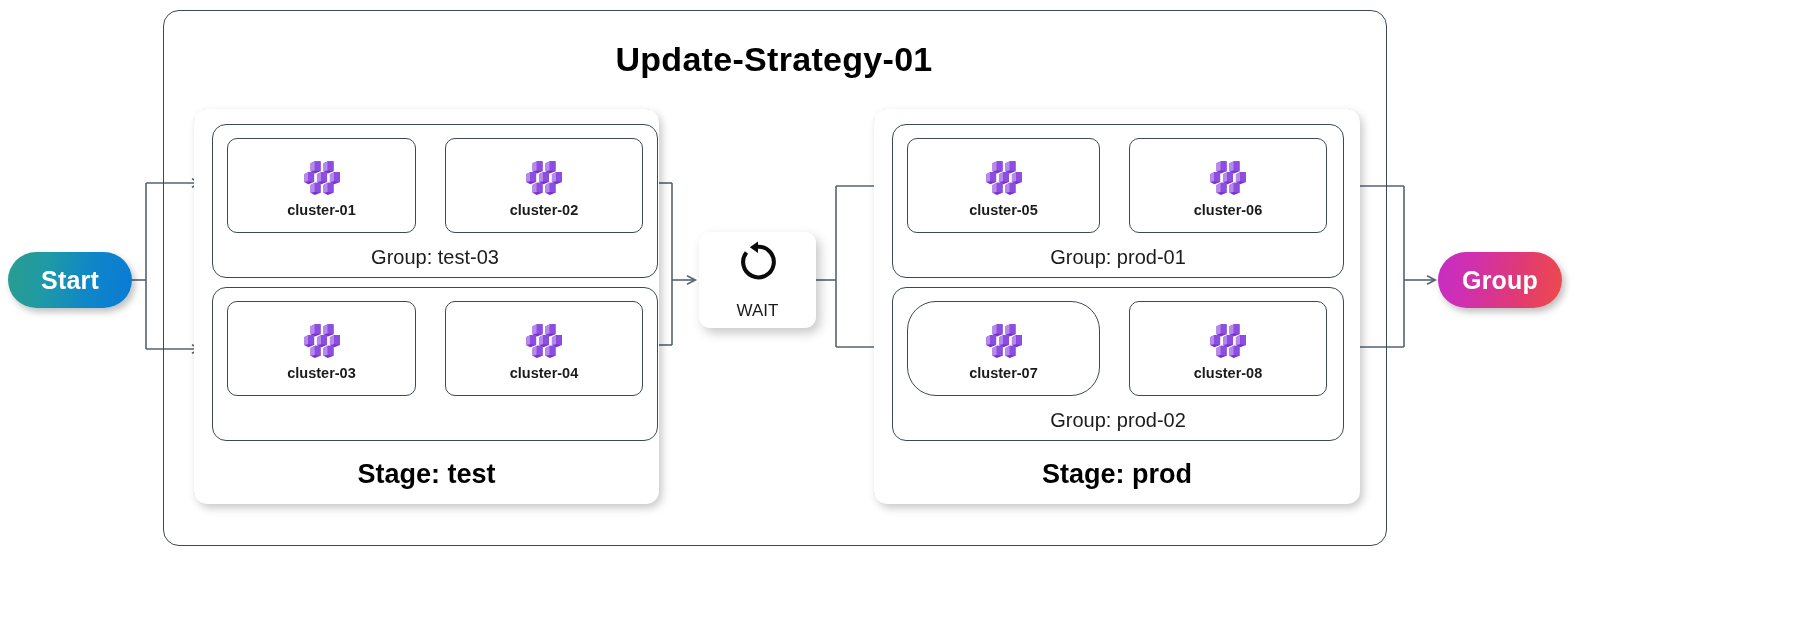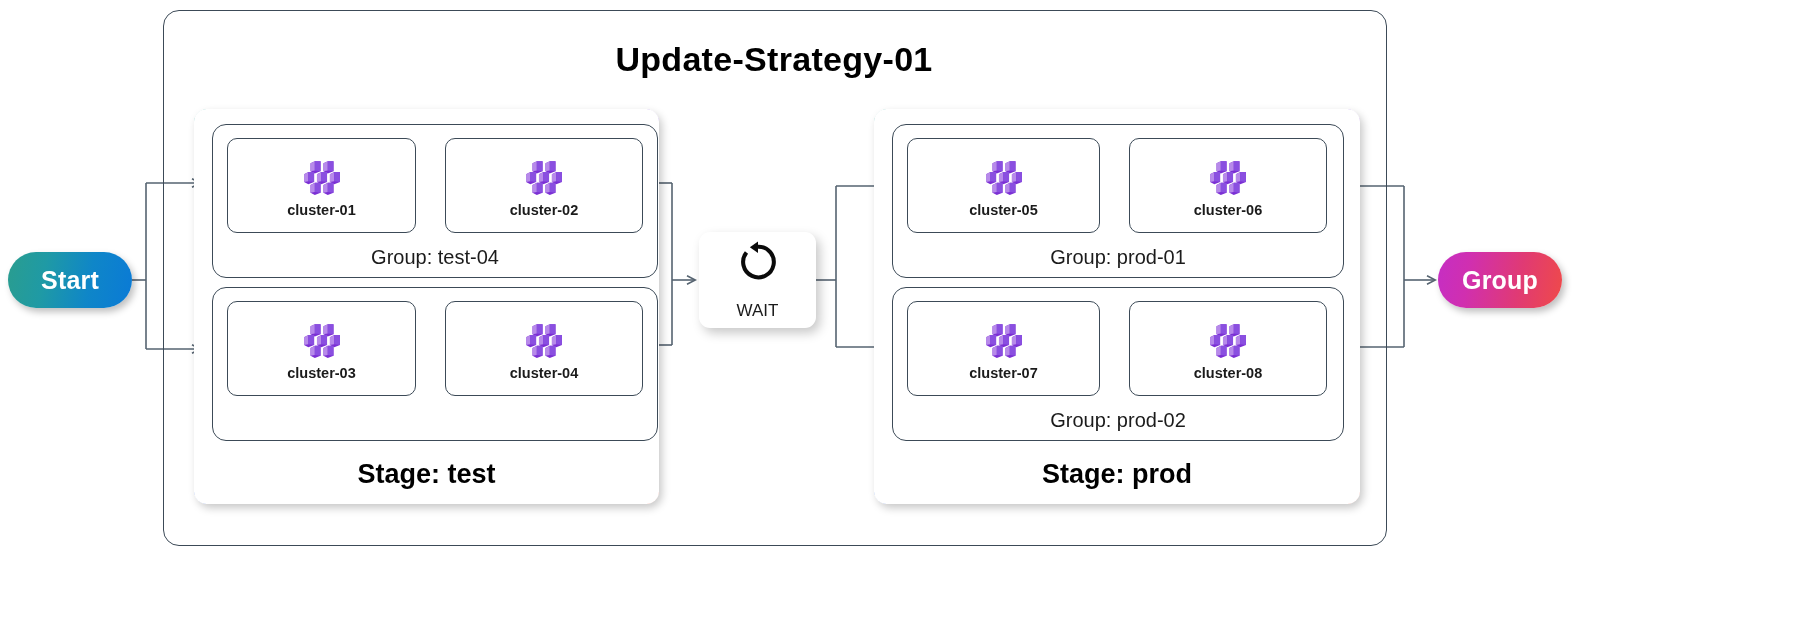--- a/index.html
+++ b/index.html
@@ -324,21 +324,21 @@
                 </g>
               <g transform="translate(34,40)">
                   <polygon points="0,3 6,0 14,0 14,14 6,17 0,14" fill="#7b2fd4"></polygon>
                   <polygon points="0,3 6,0 6,13 0,14" fill="#b78aea"></polygon>
                   <polygon points="6,0 14,0 14,14 6,13" fill="#8a4fe0"></polygon>
                 </g>
             </g>
           </svg>
           <span class="cluster-label">cluster-02</span>
         </div>
-        <div class="group-label">Group: test-04</div>
+        <div class="group-label">Group: test-03</div>
       </div>
 
       <div class="group" style="left:18px; top:178px; width:444px; height:152px;">
         <div class="cluster" style="left:14px; top:13px; width:187px; height:93px;">
           <svg class="cluster-icon" viewBox="0 0 64 64">
             <g>
               <g transform="translate(16,10)">
                   <polygon points="0,3 6,0 14,0 14,14 6,17 0,14" fill="#7b2fd4"></polygon>
                   <polygon points="0,3 6,0 6,13 0,14" fill="#b78aea"></polygon>
                   <polygon points="6,0 14,0 14,14 6,13" fill="#8a4fe0"></polygon>
@@ -518,21 +518,21 @@
                   <polygon points="6,0 14,0 14,14 6,13" fill="#8a4fe0"></polygon>
                 </g>
             </g>
           </svg>
           <span class="cluster-label">cluster-06</span>
         </div>
         <div class="group-label">Group: prod-01</div>
       </div>
 
       <div class="group" style="left:18px; top:178px; width:450px; height:152px;">
-        <div class="cluster" style="left:14px; top:13px; width:191px; height:93px;">
+        <div class="cluster" style="left:14px; top:13px; width:191px; height:93px;border-radius:29px;">
           <svg class="cluster-icon" viewBox="0 0 64 64">
             <g>
               <g transform="translate(16,10)">
                   <polygon points="0,3 6,0 14,0 14,14 6,17 0,14" fill="#7b2fd4"></polygon>
                   <polygon points="0,3 6,0 6,13 0,14" fill="#b78aea"></polygon>
                   <polygon points="6,0 14,0 14,14 6,13" fill="#8a4fe0"></polygon>
                 </g>
               <g transform="translate(34,10)">
                   <polygon points="0,3 6,0 14,0 14,14 6,17 0,14" fill="#7b2fd4"></polygon>
                   <polygon points="0,3 6,0 6,13 0,14" fill="#b78aea"></polygon>

